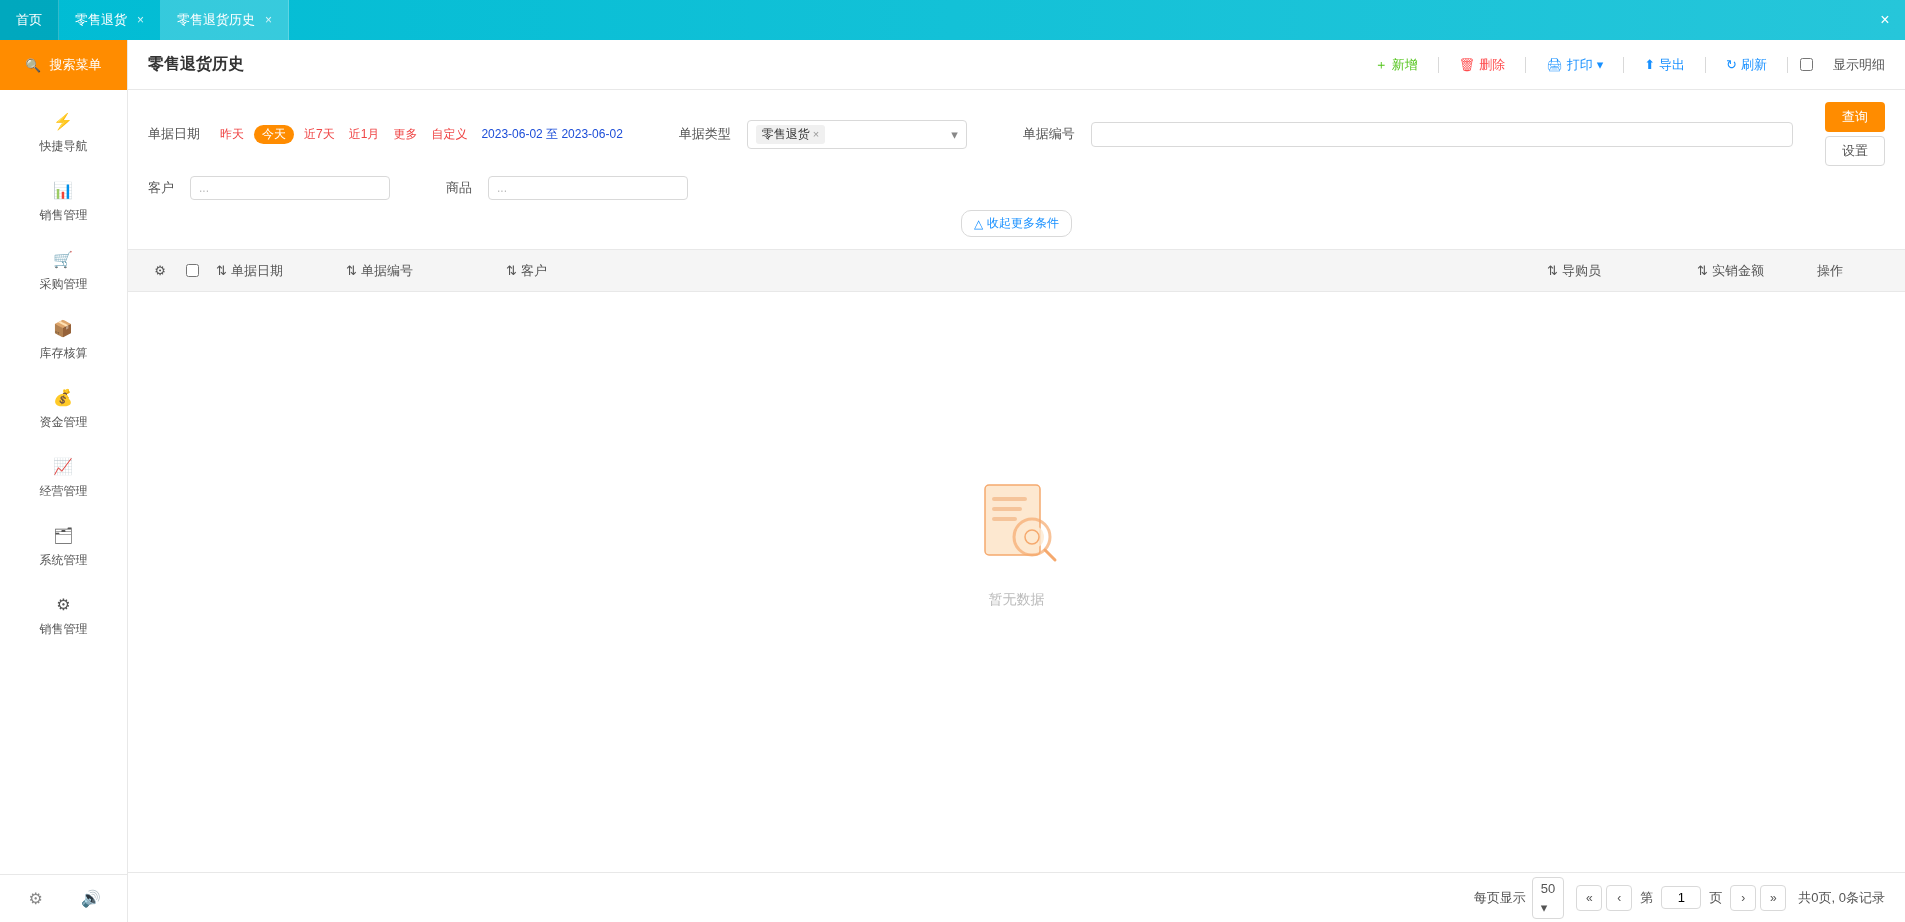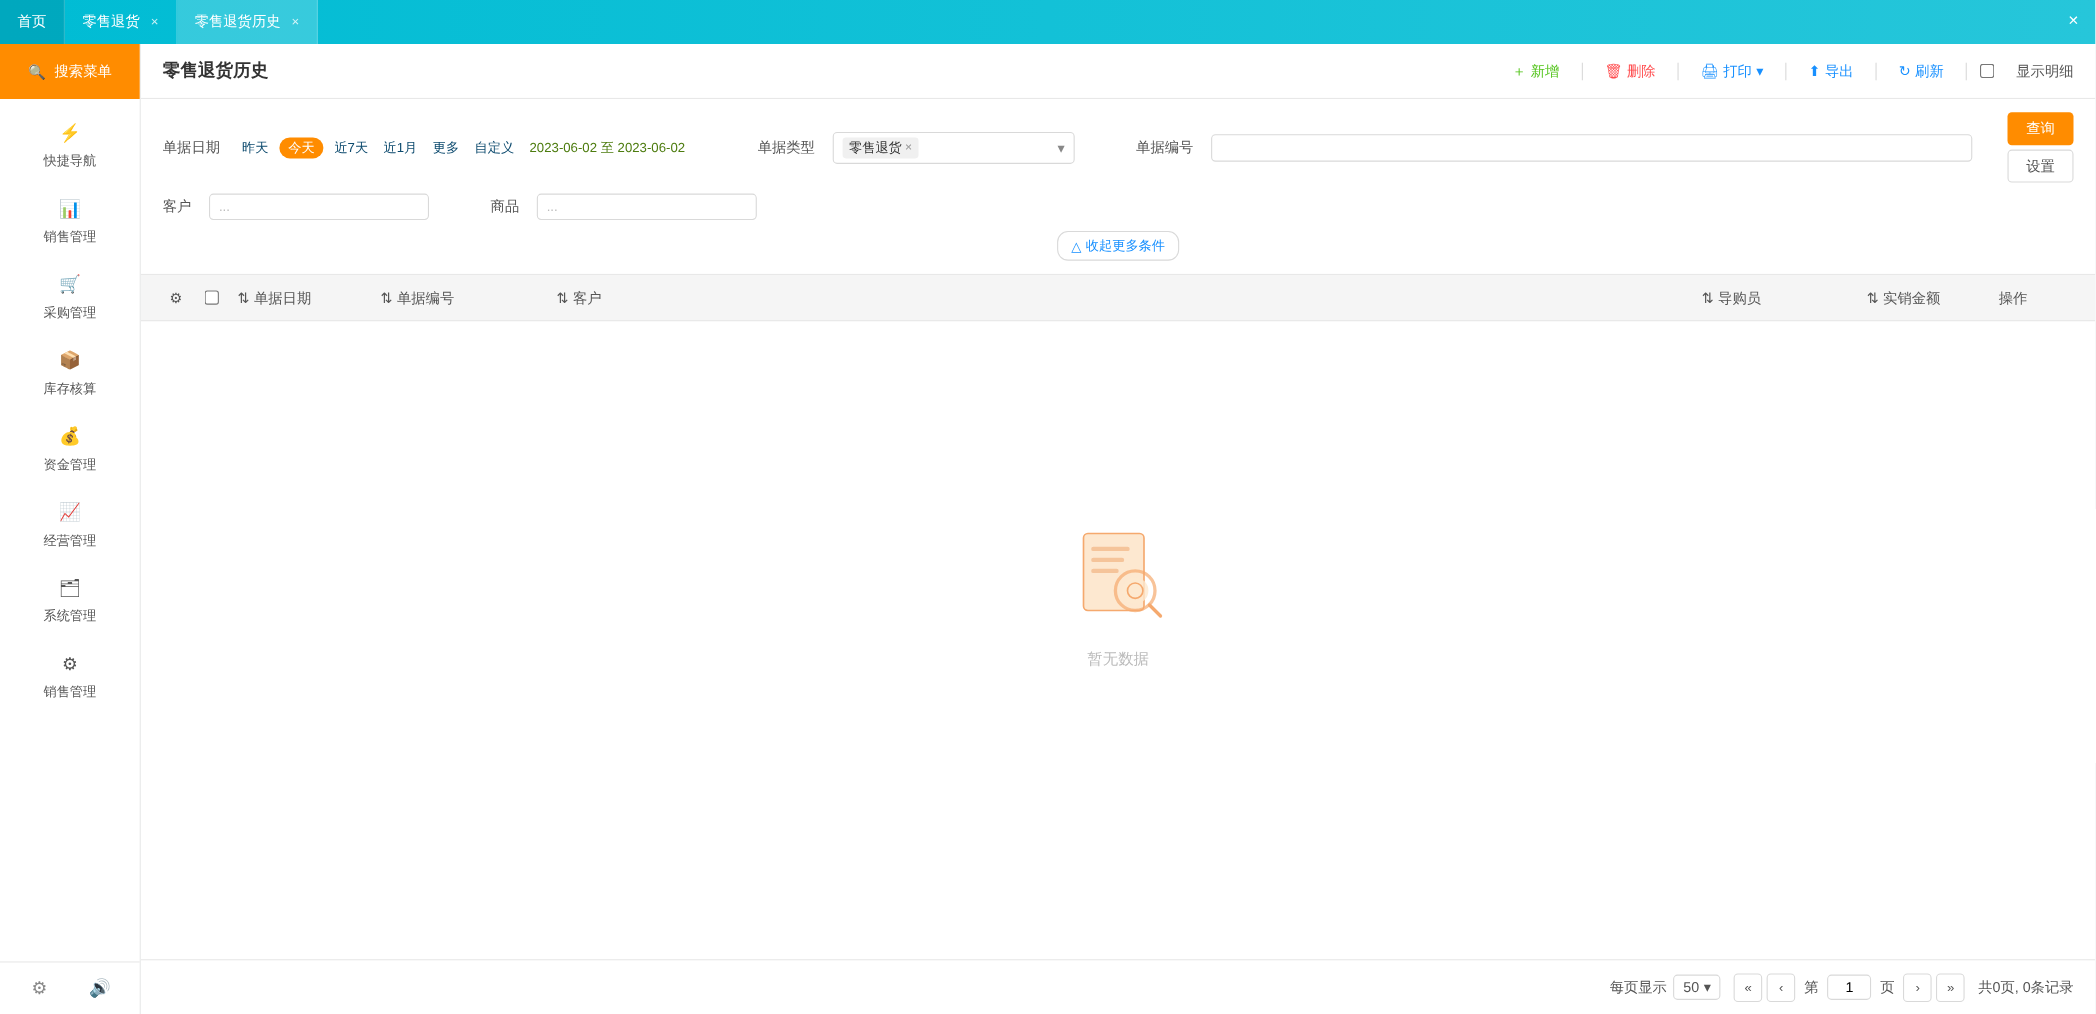--- a/index.html
+++ b/index.html
@@ -202,34 +202,34 @@
       font-size: 13px;
       white-space: nowrap;
     }
     .date-shortcuts {
       display: flex;
       align-items: center;
       gap: 6px;
     }
     .date-btn {
       font-size: 12px;
-      color: #0c4a6e;
+      color: #ef4444;
       cursor: pointer;
       padding: 2px 4px;
       border-radius: 2px;
     }
     .date-btn.active {
       background: #ff8c00;
       color: #fff;
       border-radius: 10px;
       padding: 1px 8px;
     }
     .date-range {
       font-size: 12px;
-      color: #4d7c0f;
+      color: #1d4ed8;
       margin-left: 4px;
     }
     .filter-select {
       display: flex;
       align-items: center;
       border: 1px solid #d9d9d9;
       border-radius: 4px;
       padding: 4px 8px;
       min-width: 180px;
       cursor: pointer;
@@ -394,20 +394,21 @@
       margin-left: 48px;
     }
     .page-size-box {
       border: 1px solid #d9d9d9;
       border-radius: 4px;
       padding: 3px 8px;
       cursor: pointer;
       display: flex;
       align-items: flex-start;
       gap: 4px;
+      flex-direction: column;
     }
     .page-nav {
       display: flex;
       align-items: center;
       gap: 4px;
     }
     .page-nav-btn {
       width: 26px;
       height: 26px;
       display: flex;
@@ -544,21 +545,21 @@
         <div class="date-shortcuts">
           <span class="date-btn">昨天</span>
           <span class="date-btn active">今天</span>
           <span class="date-btn">近7天</span>
           <span class="date-btn">近1月</span>
           <span class="date-btn">更多</span>
           <span class="date-btn">自定义</span>
           <span class="date-range">2023-06-02 至 2023-06-02</span>
         </div>
 
-        <span class="filter-label" style="margin-left:50px;">单据类型</span>
+        <span class="filter-label" style="margin-left:40px;">单据类型</span>
         <div class="filter-select" style="min-width:220px;">
           <div class="tag-item">
             <span>零售退货</span>
             <span class="tag-close">×</span>
           </div>
           <span class="select-arrow">▾</span>
         </div>
 
         <span class="filter-label" style="margin-left:40px;">单据编号</span>
         <input class="filter-input" type="text" style="min-width: 200px; flex: 1 1 0%;">

